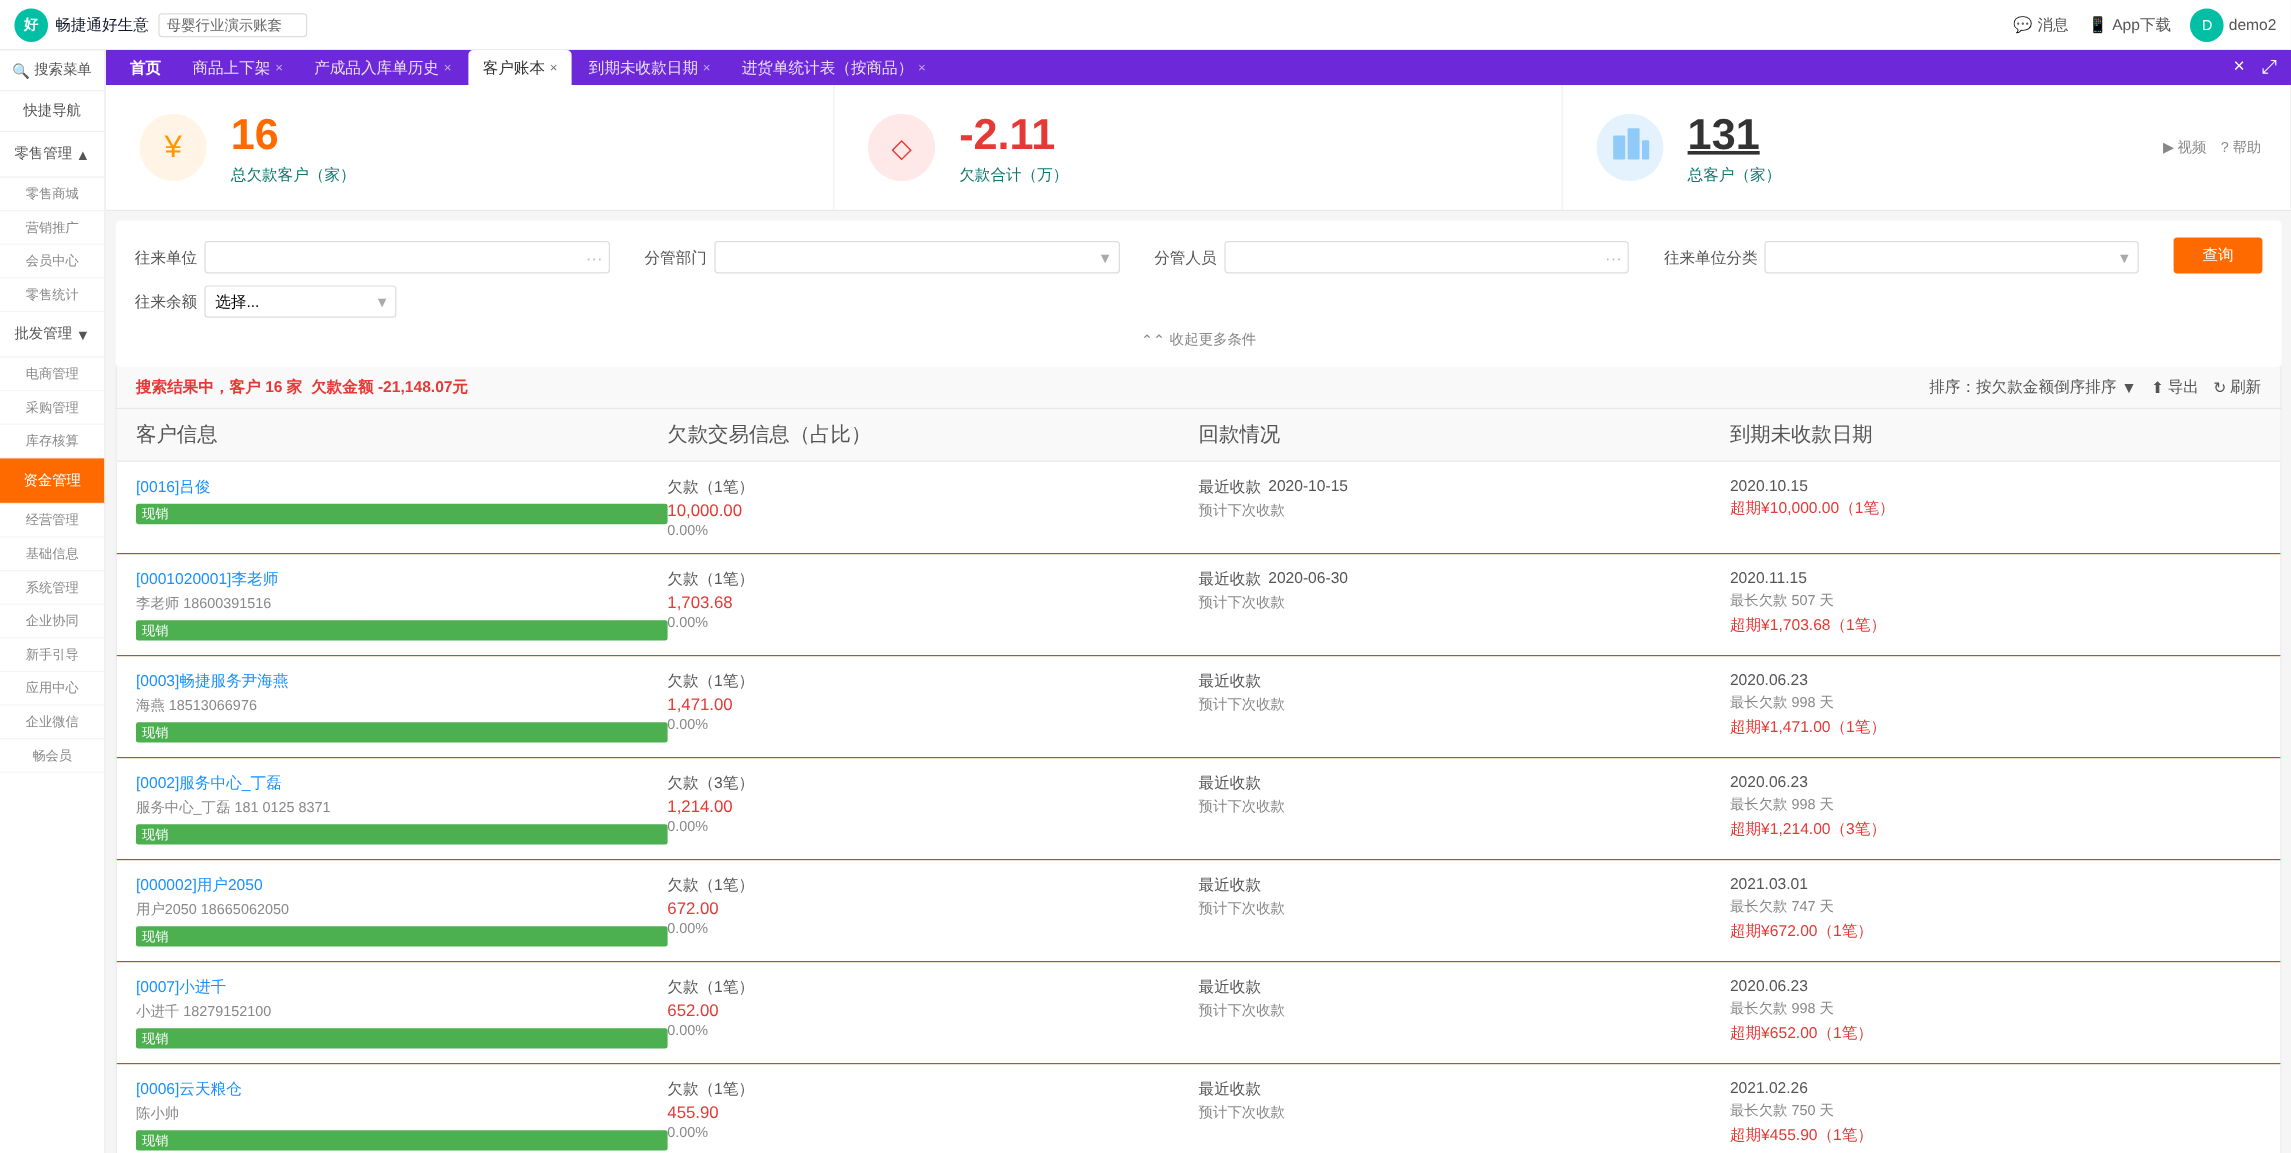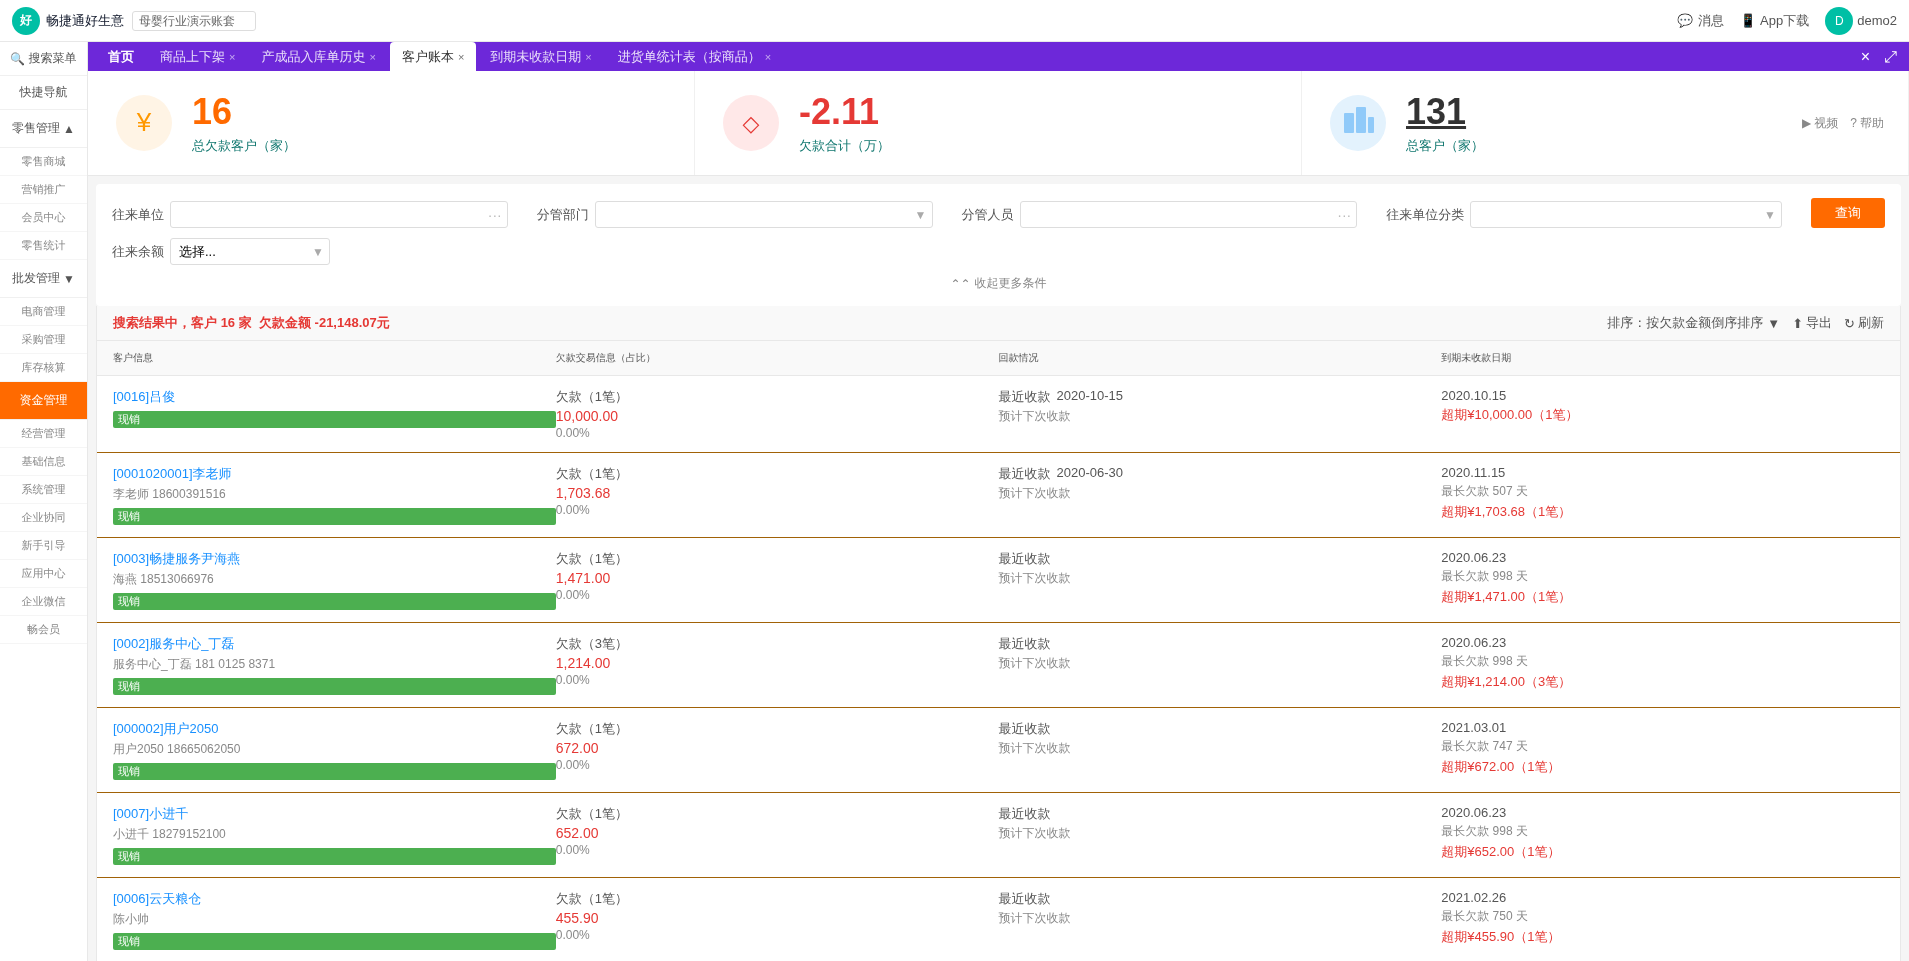--- a/index.html
+++ b/index.html
@@ -73,21 +73,21 @@
     
     .result-bar { display: flex; align-items: center; justify-content: space-between; padding: 8px 16px; background: #f9f9f9; margin: 0 8px; border: 1px solid #e8e8e8; border-top: none; }
     .result-info { font-size: 13px; color: #555; }
     .result-info span { color: #e53935; font-weight: bold; }
     .result-actions { display: flex; align-items: center; gap: 12px; font-size: 13px; color: #555; }
     .result-sort { display: flex; align-items: center; gap: 4px; cursor: pointer; }
     .result-action-btn { display: flex; align-items: center; gap: 3px; cursor: pointer; color: #555; }
 
     
     .table-container { margin: 0 8px; background: #fff; border: 1px solid #e8e8e8; border-top: none; }
-    .table-header { display: grid; grid-template-columns: 2fr 2fr 2fr 2fr; background: #f9f9f9; border-bottom: 1px solid #e8e8e8; padding: 10px 16px; font-size: 10px; color: #555; font-weight: 500; }
+    .table-header { display: grid; grid-template-columns: 2fr 2fr 2fr 2fr; background: #f9f9f9; border-bottom: 1px solid #e8e8e8; padding: 10px 16px; font-size: 17px; color: #555; font-weight: 500; }
     .table-row { display: grid; grid-template-columns: 2fr 2fr 2fr 2fr; padding: 12px 16px; border-bottom: 1px solid #a16207; align-items: start; }
     .customer-info { display: flex; flex-direction: column; gap: 3px; }
     .customer-name { color: #1890ff; font-size: 13px; cursor: pointer; text-decoration: none; }
     .customer-phone { font-size: 12px; color: #888; }
     .customer-tag { display: inline-block; background: #4caf50; color: #fff; font-size: 11px; padding: 1px 5px; border-radius: 2px; margin-top: 2px; }
     .debt-info { display: flex; flex-direction: column; gap: 2px; }
     .debt-label { font-size: 13px; color: #555; }
     .debt-amount { color: #e53935; font-size: 14px; }
     .debt-ratio { font-size: 12px; color: #888; }
     .payment-info { display: flex; flex-direction: column; gap: 2px; font-size: 13px; color: #555; }

